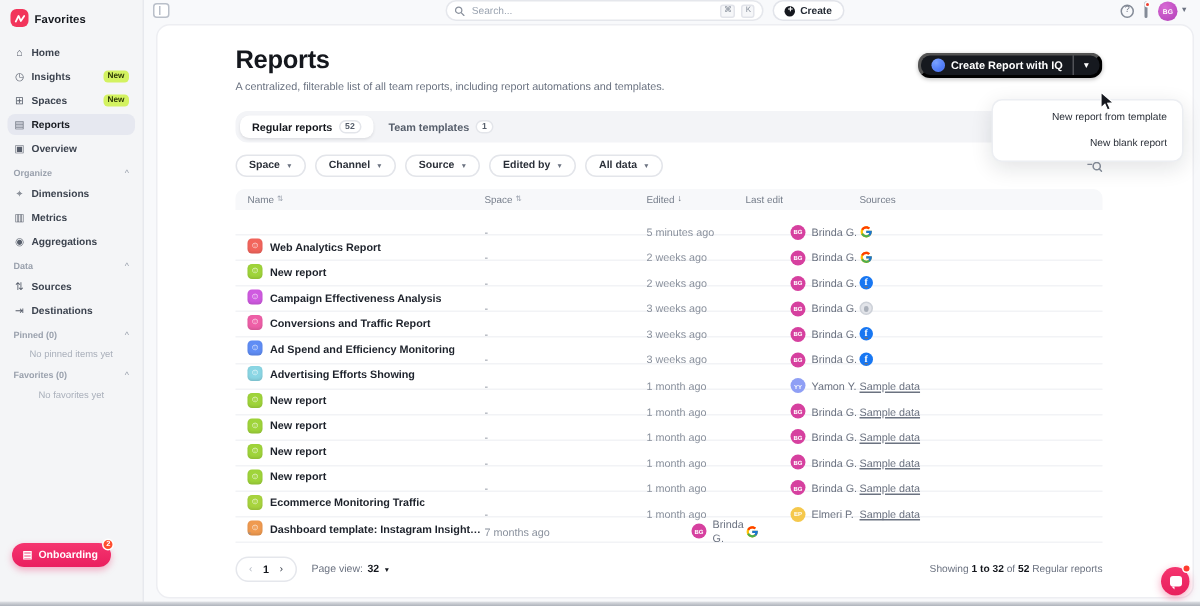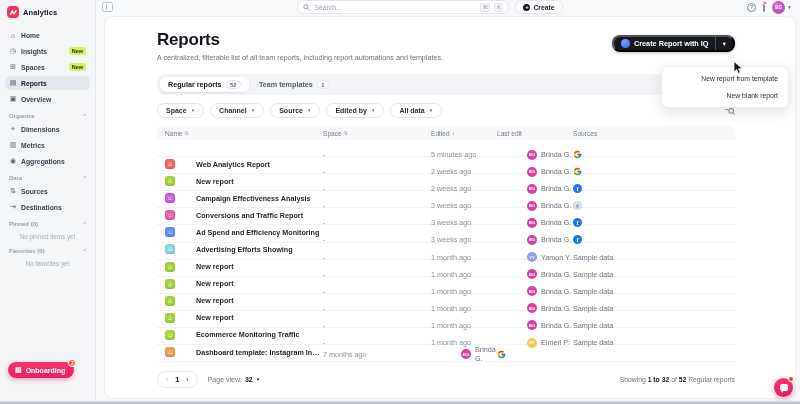--- a/index.html
+++ b/index.html
@@ -72,27 +72,27 @@
   .tsearch { margin-left:auto; cursor:pointer; display:flex; }
 
   
   .table { margin-top:8px; }
   .thead, .trow { display:grid; grid-template-columns:158px 108px 66px 76px 1fr; align-items:center; }
   .thead { background:#f7f8fa; border-radius:6px 6px 0 0; height:14px; font-size:6.6px; color:#757d8a; padding:0 8px; }
   .th { display:flex; align-items:center; gap:2px; cursor:pointer; }
   .sortg { font-size:5px; color:#9aa1ad; }
   .sortg.active { color:#565e6b; font-size:6px; }
   .trow { height:17.1px; border-bottom:1px solid #f2f3f6; padding:0 8px; font-size:7.2px; cursor:pointer; }
-  .cell-name { display:flex; align-items:center; gap:21px; min-width:0;margin-top:19px; }
+  .cell-name { display:flex; align-items:center; gap:5px; min-width:0;margin-top:19px; }
   .ricon { width:10px; height:10px; min-width:10px; border-radius:3px; display:flex; align-items:center; justify-content:center; color:rgba(255,255,255,.95); font-size:6px; line-height:1; box-shadow:inset 0 -1px 2px rgba(0,0,0,.12); }
   .rname { font-weight:700; color:#1d222b; white-space:nowrap; overflow:hidden; text-overflow:ellipsis; }
   .cell-dim { color:#8a919d; }
   .cell-edit { display:flex; align-items:center; gap:4px; color:#6b7280;padding-left:30px; }
   .mini-av { width:10px; height:10px; min-width:10px; border-radius:50%; color:#fff; font-size:4px; font-weight:700; display:flex; align-items:center; justify-content:center; }
-  .cell-src { display:flex; align-items:center; color:#6b7280; }
+  .cell-src { display:flex; align-items:center; color:#6b7280;text-decoration:underline; }
   .fb-ic { width:9px; height:9px; border-radius:50%; background:#1877f2; color:#fff; font-size:6.5px; font-weight:700; display:flex; align-items:center; justify-content:center; font-family:"Liberation Serif","DejaVu Serif",serif; }
   .gen-ic { width:9px; height:9px; border-radius:50%; background:#e2e4e9; border:1px solid #cdd1d8; display:flex; align-items:center; justify-content:center; }
   .gen-ic::after { content:""; width:3.5px; height:3.5px; border-radius:50%; background:#aab0ba; }
 
   
   .tfoot { display:flex; align-items:center; margin-top:9px; padding-bottom:10px; }
   .pager { display:flex; align-items:center; gap:7px; border:1px solid #e5e7ec; border-radius:11px; padding:3px 8px; }
   .pg-arrow { font-size:7px; color:#b6bcc6; cursor:pointer; line-height:1; }
   .pg-arrow.next { color:#3a414d; }
   .pg-num { font-size:7.2px; font-weight:700; color:#14171d; }
@@ -115,21 +115,21 @@
 
 <div class="app">
 
   <aside class="sidebar">
     <div class="side-head">
       <span class="logo">
         <svg width="9" height="9" viewBox="0 0 12 12">
             <polyline points="2,8.5 4.5,3.5 6.5,8 9.5,3.5" fill="none" stroke="#fff" stroke-width="1.6" stroke-linecap="round" stroke-linejoin="round"></polyline>
           </svg>
       </span>
-      <span class="brand-name">Analytics</span>
+      <span class="brand-name">Favorites</span>
     </div>
 
     <nav class="nav">
 
     <div class="nav-item">
           <span class="glyph">⌂</span>
           <span class="lbl">Home</span>
 
         </div>
         <div class="nav-item">

